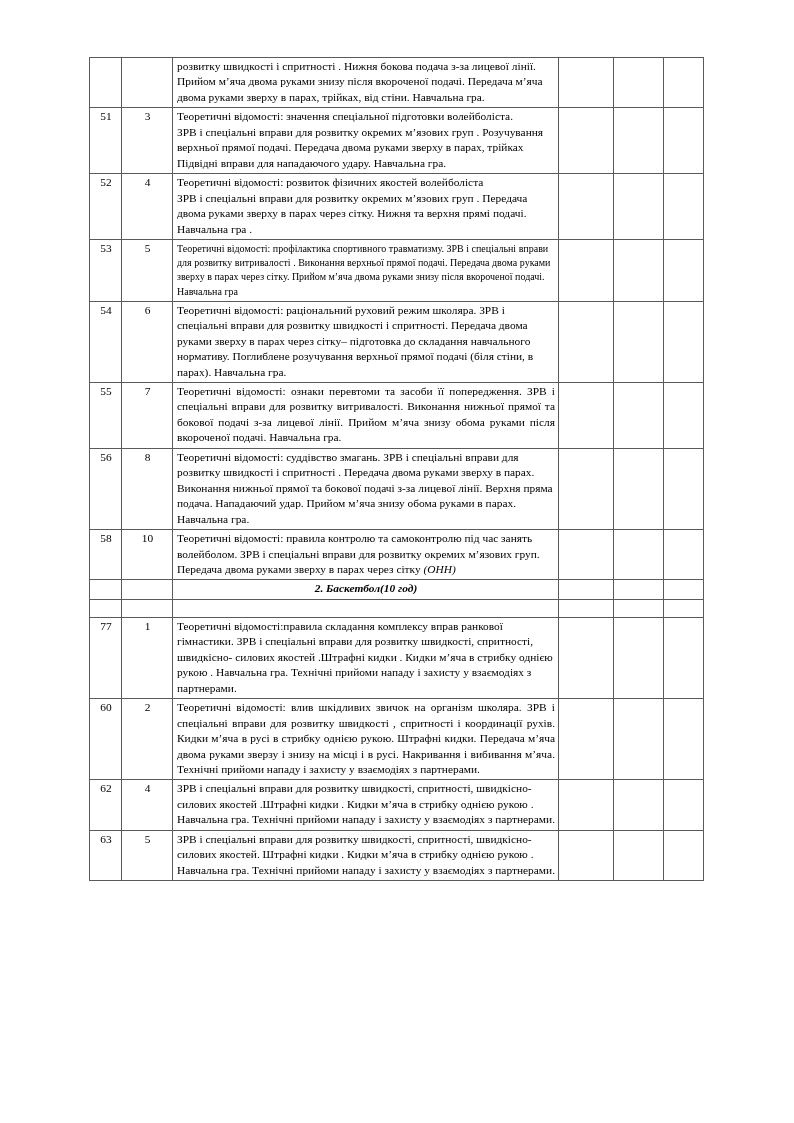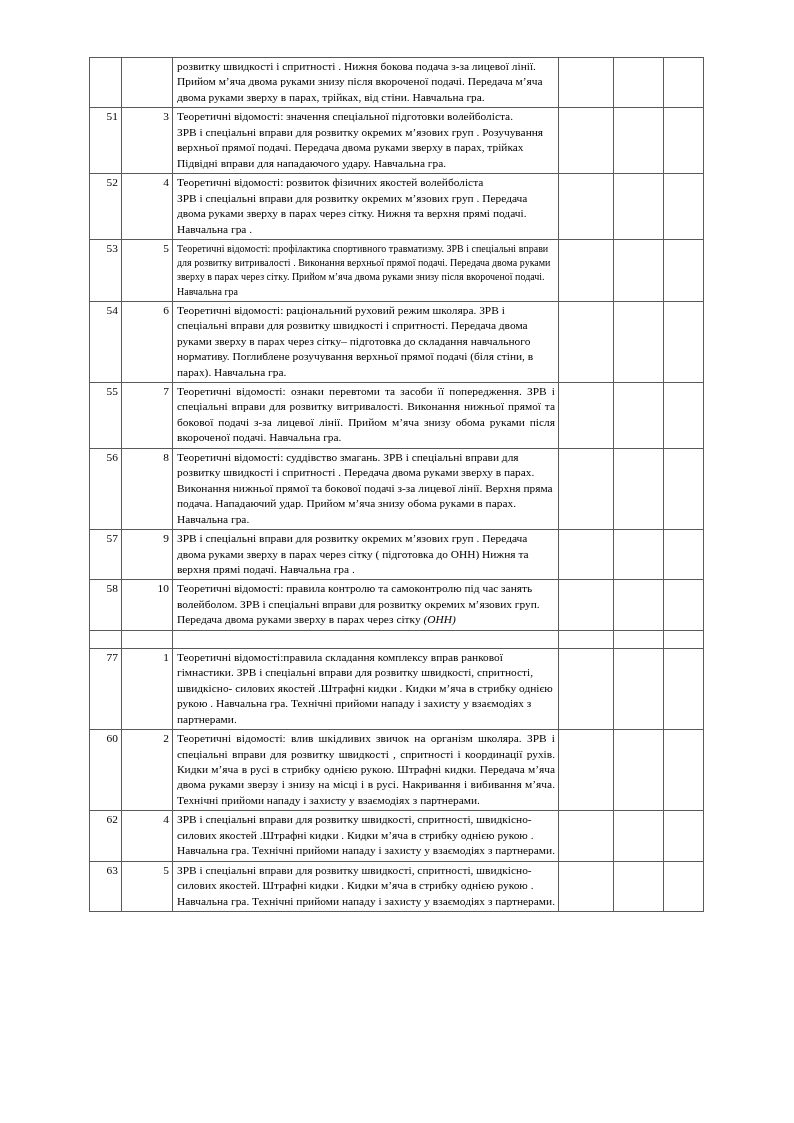--- a/index.html
+++ b/index.html
@@ -46,21 +46,21 @@
 
   
   col.c-num   { width: 32px; }
   col.c-less  { width: 51px; }
   col.c-body  { width: 386px; }
   col.c-x1    { width: 55px; }
   col.c-x2    { width: 50px; }
   col.c-x3    { width: 40px; }
 
   td.num, td.less {
-    text-align: right;
+    text-align: center;
     font-size: 12.6px;
     line-height: 1.35;
     padding-top: 2px;
   }
 
   td.body {
     text-align: left;
   }
   td.body.just {
     text-align: justify;
@@ -165,38 +165,38 @@
 
       <tr>
         <td class="num">56</td>
         <td class="less">8</td>
         <td class="body">Теоретичні відомості: суддівство змагань. ЗРВ і спеціальні вправи для розвитку швидкості і спритності . Передача двома руками зверху в парах. Виконання нижньої прямої та бокової подачі з-за лицевої лінії. Верхня пряма подача. Нападаючий удар. Прийом м’яча знизу обома руками в парах. Навчальна гра.</td>
         <td class="blank"></td>
         <td class="blank"></td>
         <td class="blank"></td>
       </tr>
 
-      <tr>
-        <td class="num">57</td>
-        <td class="less">9</td>
-        <td class="body">ЗРВ і спеціальні вправи для розвитку окремих м’язових груп . Передача двома руками зверху в парах через сітку ( підготовка до ОНН) Нижня та верхня прямі подачі. Навчальна гра .</td>
-        <td class="blank"></td>
-        <td class="blank"></td>
-        <td class="blank"></td>
-      </tr>
 
       <tr>
         <td class="num">58</td>
         <td class="less">10</td>
         <td class="body"><span>Теоретичні відомості: правила контролю та самоконтролю під час занять волейболом. ЗРВ і спеціальні вправи для розвитку окремих м’язових груп. </span><span class="b">Передача двома руками зверху в парах через сітку </span><span class="bi">(ОНН)</span></td>
         <td class="blank"></td>
         <td class="blank"></td>
         <td class="blank"></td>
       </tr>
 
+      <tr>
+        <td class="num"></td>
+        <td class="less"></td>
+        <td class="section">2. Баскетбол(10 год)</td>
+        <td class="blank"></td>
+        <td class="blank"></td>
+        <td class="blank"></td>
+      </tr>
 
       <tr>
         <td class="num spacer"></td>
         <td class="less spacer"></td>
         <td class="body spacer"></td>
         <td class="blank spacer"></td>
         <td class="blank spacer"></td>
         <td class="blank spacer"></td>
       </tr>
 

